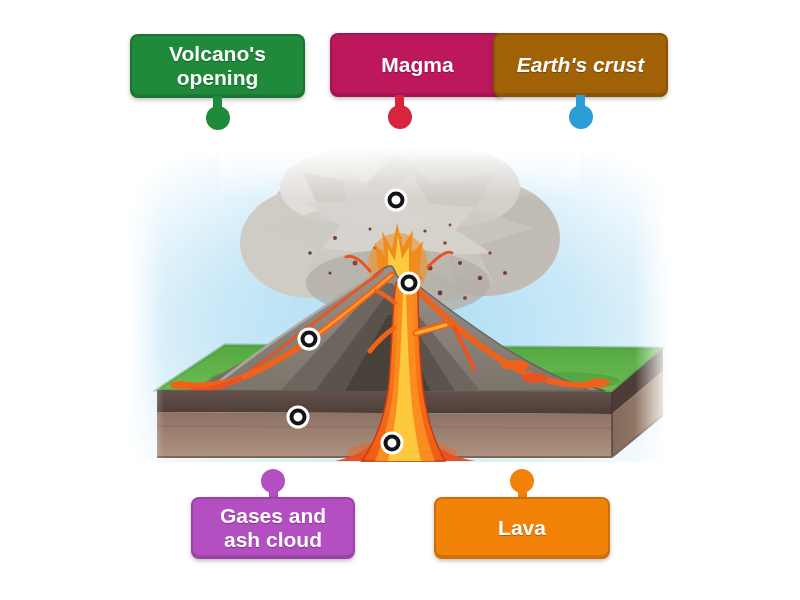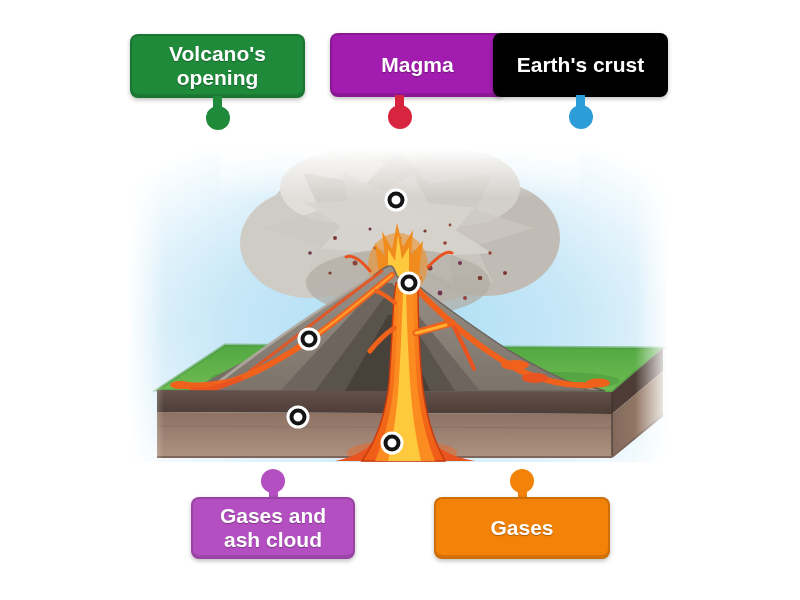--- a/index.html
+++ b/index.html
@@ -211,36 +211,36 @@
   <div class="dot" style="left: 298px; top: 417px;"></div>
   <div class="dot" style="left: 392px; top: 443px;"></div>
 
   <div class="label" style="left:130px;top:34px;width:175px;">
     <div class="label-box h64" style="background-color: rgb(30, 138, 58);">Volcano's opening</div>
     <div class="stem below" style="background-color: rgb(30, 138, 58);"></div>
     <div class="knob below" style="background-color: rgb(30, 138, 58);"></div>
   </div>
 
   <div class="label" style="left:312px;top:33px;width:175px;">
-    <div class="label-box h64" style="background-color: #a21caf; margin-left: 36px;">Magma</div>
+    <div class="label-box h64" style="background-color: #be185d; margin-left: 36px;">Magma</div>
     <div class="stem below" style="background-color: rgb(215, 36, 63);"></div>
     <div class="knob below" style="background-color: rgb(215, 36, 63);"></div>
   </div>
 
   <div class="label" style="left:493px;top:33px;width:175px;">
-    <div class="label-box h64" style="background-color: #000000;">Earth's crust</div>
+    <div class="label-box h64" style="background-color: #a16207; font-style: italic;">Earth's crust</div>
     <div class="stem below" style="background-color: rgb(45, 157, 216);"></div>
     <div class="knob below" style="background-color: rgb(45, 157, 216);"></div>
   </div>
 
   <div class="label" style="left:191px;top:469px;width:164px;justify-content:flex-end;">
     <div class="knob above" style="background-color: rgb(180, 79, 193);"></div>
     <div class="stem above" style="background-color: rgb(180, 79, 193);"></div>
     <div class="label-box h62" style="margin-top: -2px; background-color: rgb(180, 79, 193);">Gases and ash cloud</div>
   </div>
 
   <div class="label" style="left:434px;top:469px;width:176px;">
     <div class="knob above" style="background-color: rgb(242, 130, 8);"></div>
     <div class="stem above" style="background-color: rgb(242, 130, 8);"></div>
-    <div class="label-box h62" style="margin-top: -2px; background-color: rgb(242, 130, 8);">Gases</div>
+    <div class="label-box h62" style="margin-top: -2px; background-color: rgb(242, 130, 8);">Lava</div>
   </div>
 
 </div>
 
 </body></html>

